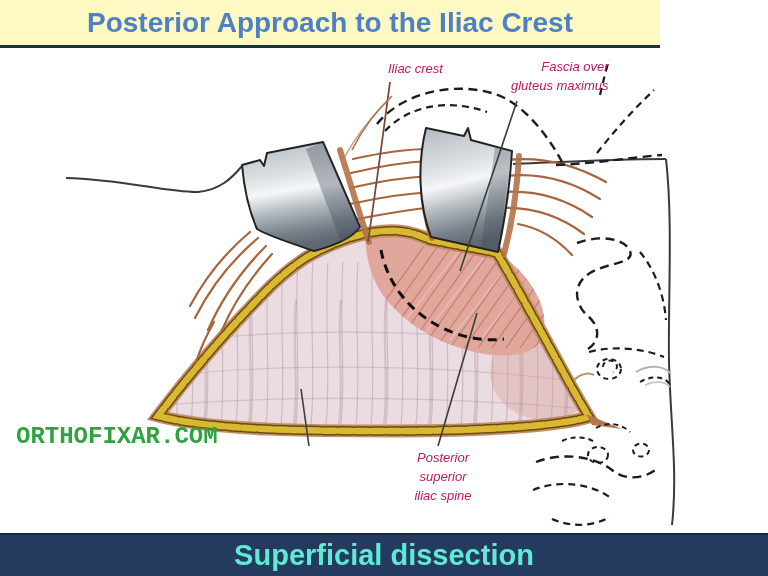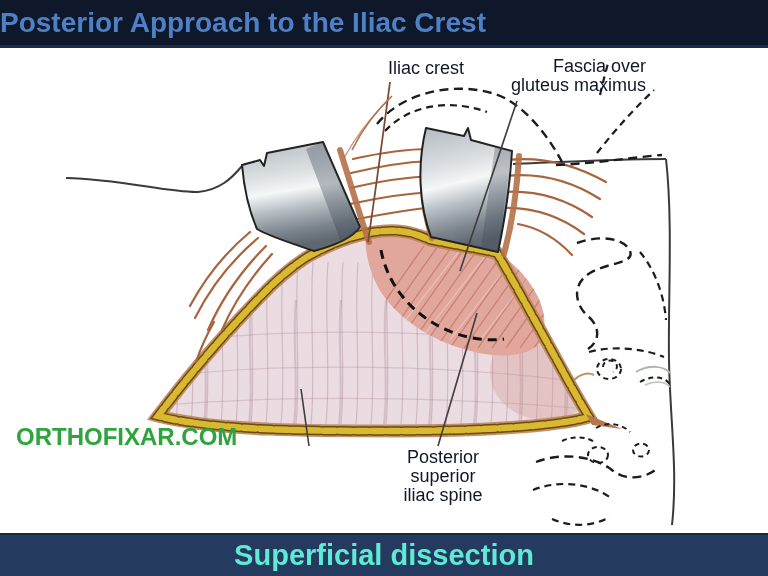--- a/index.html
+++ b/index.html
@@ -1,46 +1,47 @@
 <!DOCTYPE html>
 <html><head>
 <meta charset="utf-8">
 <style>
   html,body{margin:0;padding:0;background:#888;}
   .stage{
     position:relative;width:768px;height:576px;background:#ffffff;
     overflow:hidden;font-family:"Liberation Sans",sans-serif;
   }
   .banner-top{
-    position:absolute;left:0;top:0;width:768px;height:45px;
-    background:#0f172a;border-bottom:3px solid #1B2D4C;
-    z-index:4;
+    position:absolute;left:0;top:0;width:660px;height:45px;
+    background:#fef9c3;border-bottom:3px solid #1B2D4C;
+    z-index:4;text-align:center;
   }
   .banner-top .title{
     display:block;line-height:45px;font-size:28px;font-weight:bold;
     color:#4D80C4;letter-spacing:0px;
   }
   .banner-bottom{
     position:absolute;left:0;top:533px;width:768px;height:43px;
     background:#243A5E;border-top:2px solid #17293F;
     z-index:4;text-align:center;
   }
   .banner-bottom .caption{
     display:block;line-height:41px;font-size:29px;font-weight:bold;color:#5eead4;
   }
   .anatomy-svg{position:absolute;left:0;top:0;z-index:1;}
   .fig-label{
-    position:absolute;z-index:3;color:#0f172a;font-size:18px;line-height:19px;
+    position:absolute;z-index:3;color:#be185d;font-size:13px;line-height:19px;
     white-space:nowrap;
+    font-style:italic;
   }
   .fig-label.centered{text-align:center;white-space:normal;}
   .fig-label span{display:block;}
   .watermark{
     position:absolute;left:16px;top:423px;z-index:3;
-    font-size:24px;font-weight:bold;color:#2EA33E;letter-spacing:0px;
+    font-size:24px;font-weight:bold;color:#2EA33E;letter-spacing:0px;font-family:Liberation Mono, monospace;
   }
 </style>
 </head>
 <body>
 
 <div class="stage">
 
   <svg class="anatomy-svg" width="768" height="576" viewBox="0 0 768 576">
     <defs>
       <linearGradient id="metal" x1="0" y1="0" x2="0.18" y2="1">

